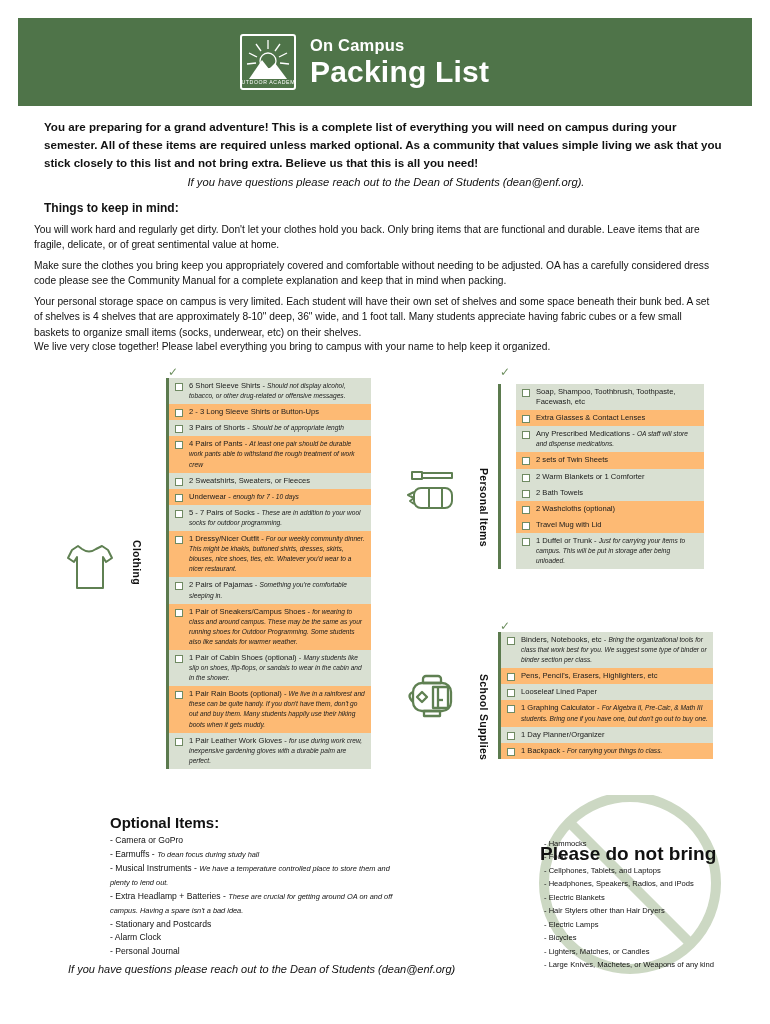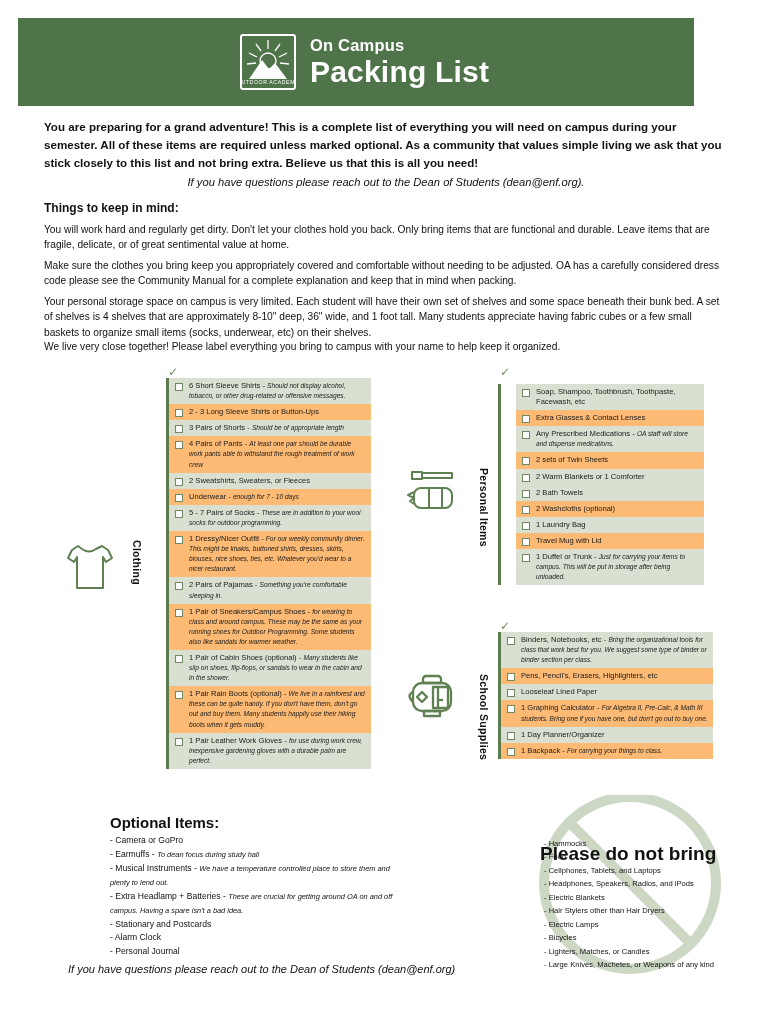--- a/index.html
+++ b/index.html
@@ -7,21 +7,21 @@
     width:770px;height:1024px;overflow:hidden;
     background:#ffffff;
     font-family:"Liberation Sans","DejaVu Sans",sans-serif;
     color:#1a1a1a;
     position:relative;
   }
   .page{position:relative;width:770px;height:1024px;box-sizing:border-box;}
 
   
   .header{
-    position:absolute;left:18px;top:18px;width:676px;height:88px;
+    position:absolute;left:18px;top:18px;width:734px;height:88px;
     background:#4f7449;
     display:flex;align-items:center;
   }
   .logo{
     width:56px;height:56px;margin-left:222px;margin-right:14px;
     border:2px solid #ffffff;border-radius:3px;
     position:relative;flex:none;box-sizing:border-box;
   }
   .logo svg{position:absolute;left:0;top:0;}
   .title-wrap{display:flex;flex-direction:column;justify-content:center;line-height:1;}
@@ -40,21 +40,21 @@
   }
   .intro-italic{
     position:absolute;left:44px;top:176px;width:684px;
     text-align:center;font-style:italic;font-size:11.2px;color:#111;
   }
   .h2{
     position:absolute;left:44px;top:201px;
     font-size:12px;font-weight:bold;color:#111;
   }
   .para{
-    position:absolute;left:44px;width:684px;
+    position:absolute;left:34px;width:684px;
     font-size:10.2px;line-height:1.5;color:#111;
   }
   .p1{top:222px;}
   .p2{top:258px;}
   .p3{top:294px;}
   .p4{top:339px;}
   .check-tick{
     position:absolute;font-size:12px;color:#6d8f5f;line-height:1;
   }
   .list{
@@ -251,24 +251,20 @@
         <span class="txt">2 Warm Blankets or 1 Comforter</span>
       </div>
       <div class="row alt">
         <span class="box"></span>
         <span class="txt">2 Bath Towels</span>
       </div>
       <div class="row plain">
         <span class="box"></span>
         <span class="txt">2 Washcloths (optional)</span>
       </div>
-      <div class="row alt">
-        <span class="box"></span>
-        <span class="txt">1 Laundry Bag</span>
-      </div>
       <div class="row plain">
         <span class="box"></span>
         <span class="txt">Travel Mug with Lid</span>
       </div>
       <div class="row alt">
         <span class="box"></span>
         <span class="txt">1 Duffel or Trunk - <i>Just for carrying your items to campus. This will be put in storage after being unloaded.</i></span>
       </div>
     </div>
 

